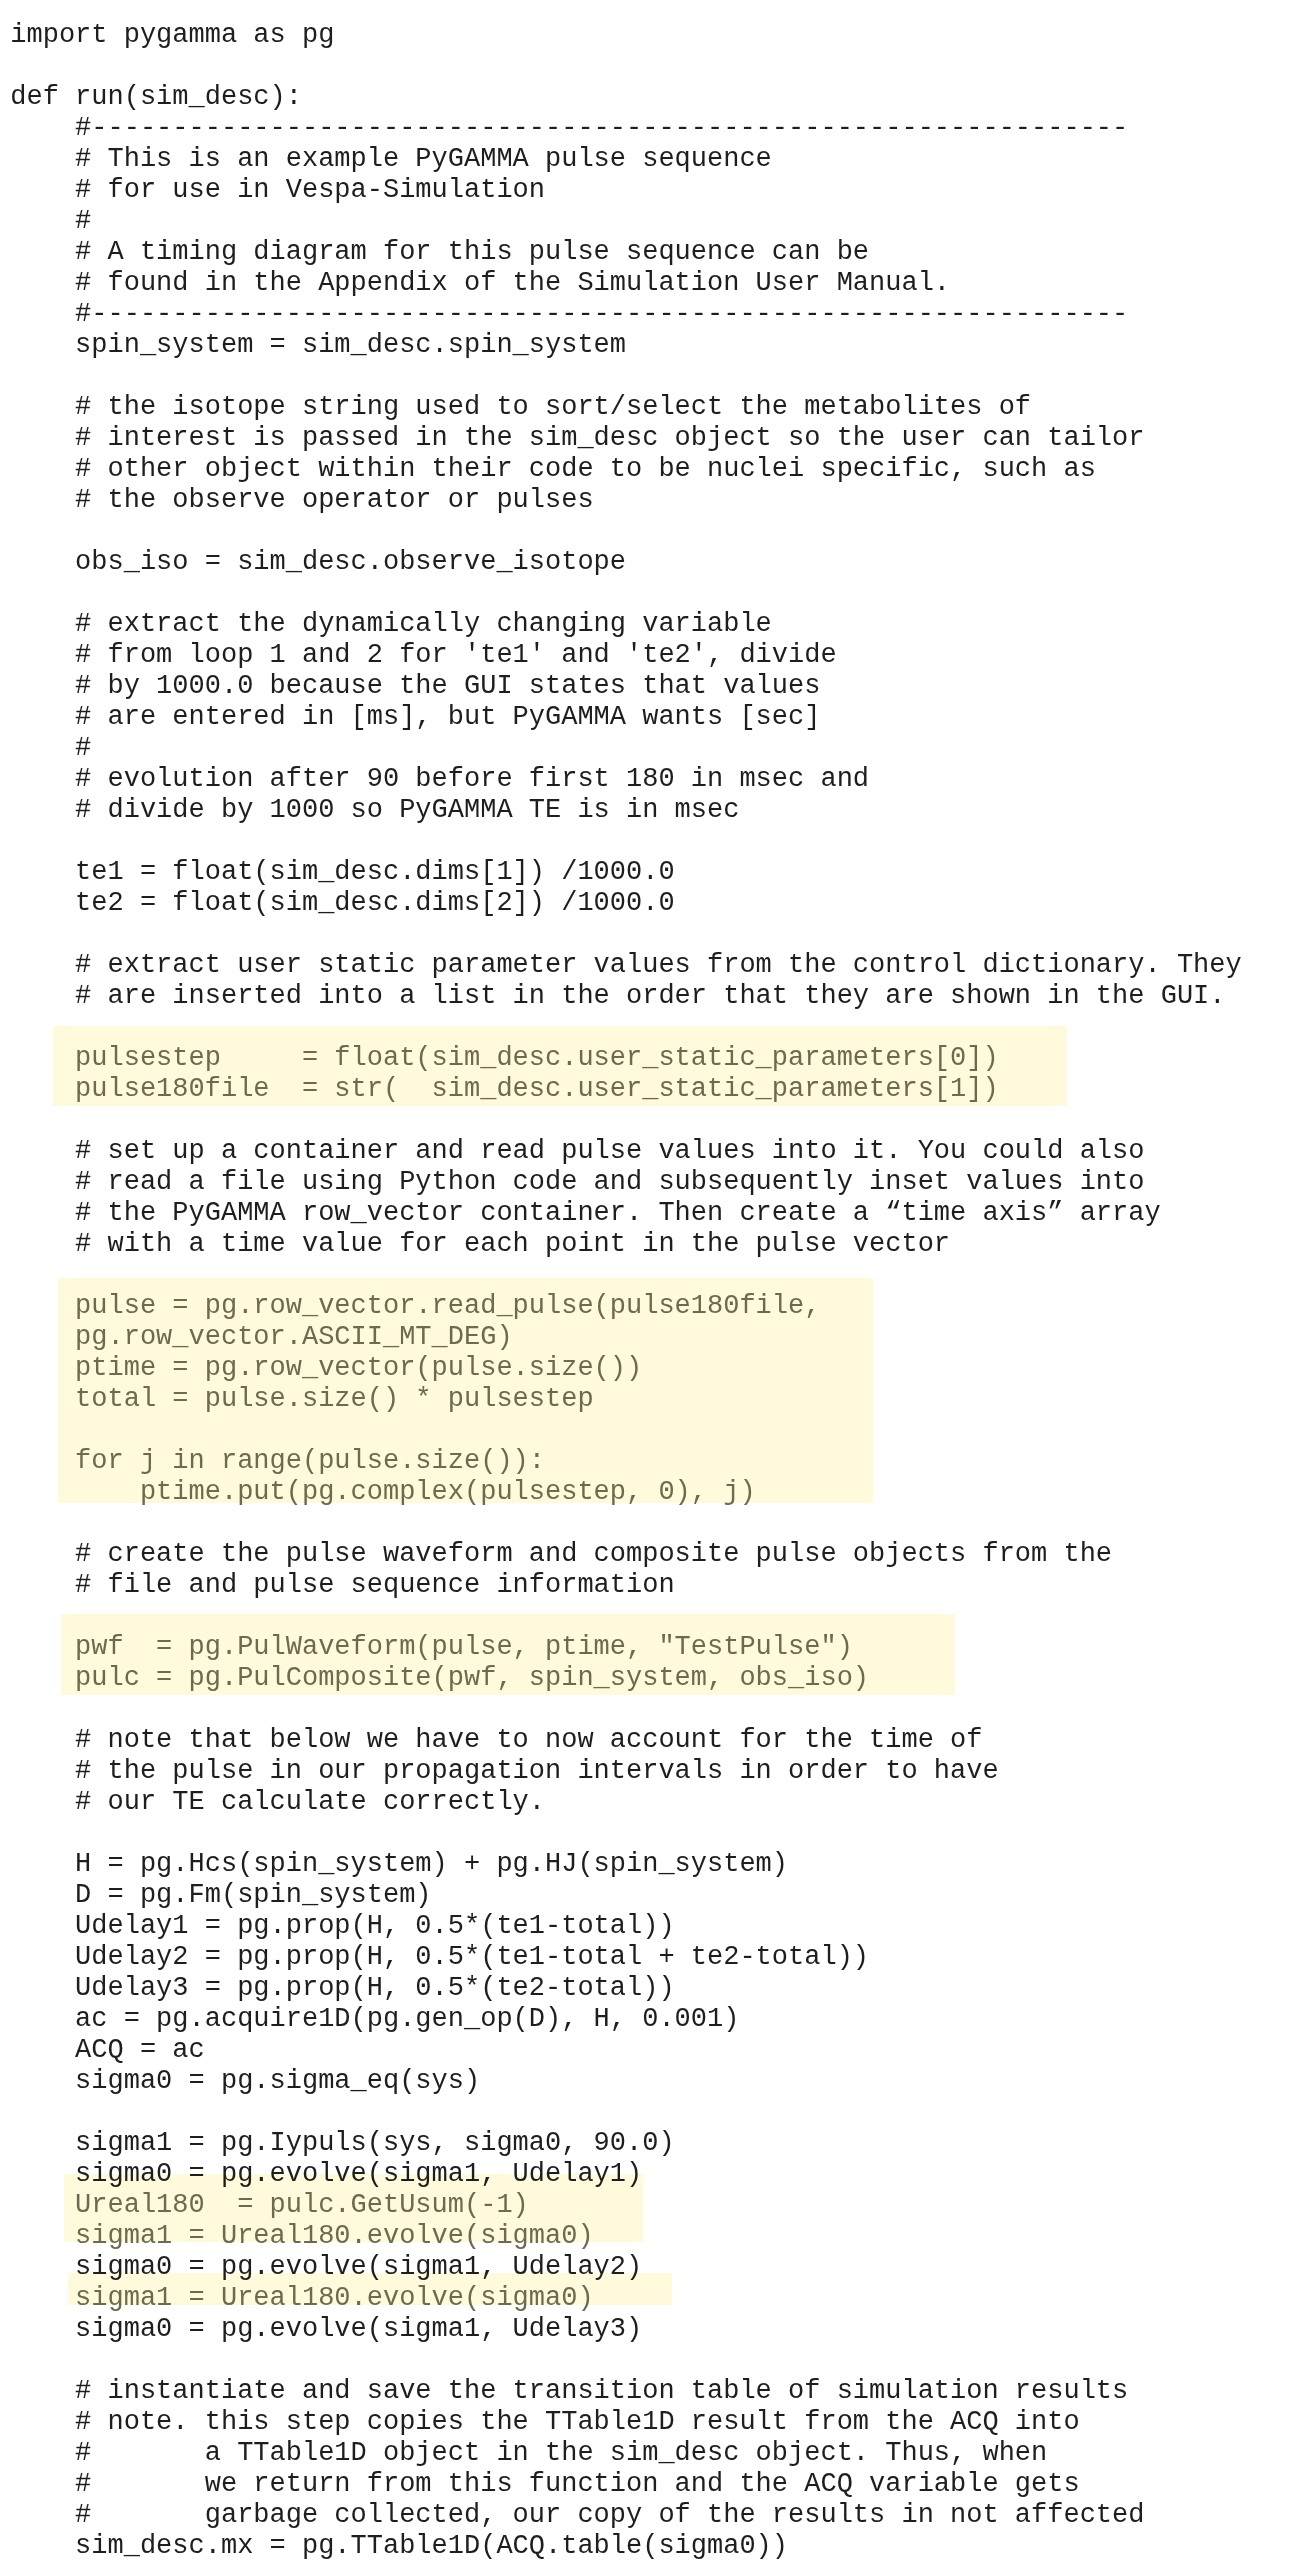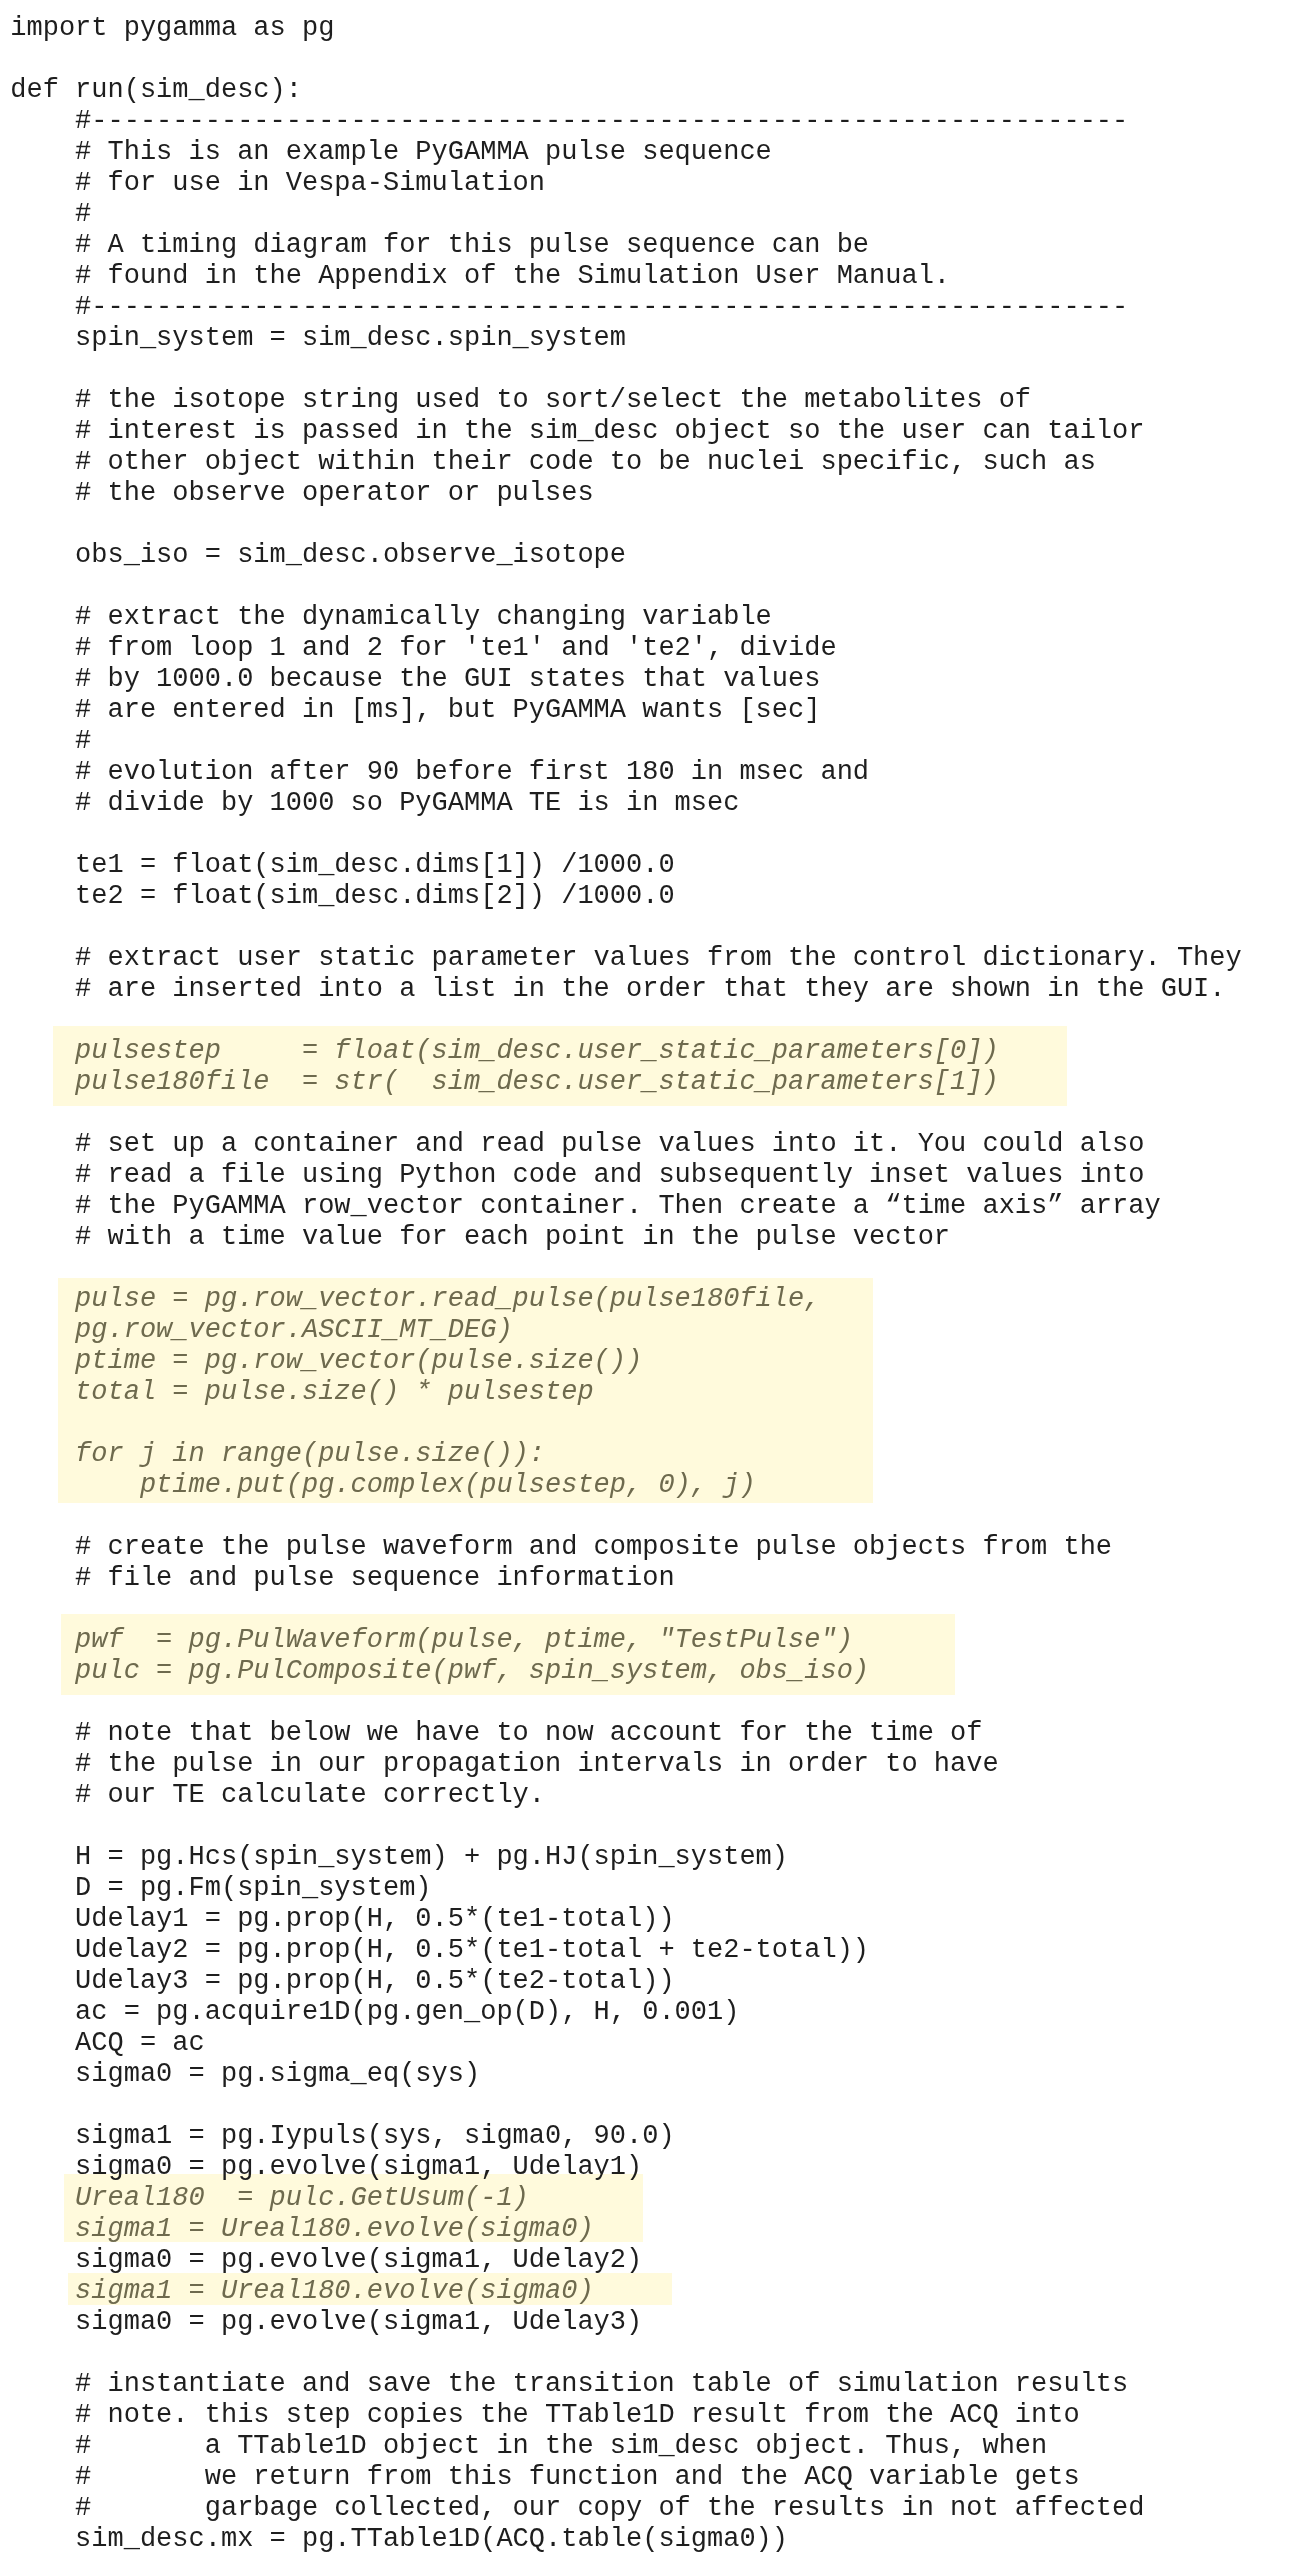--- a/index.html
+++ b/index.html
@@ -9,35 +9,34 @@
   }
   body {
     width: 1294px;
     height: 2576px;
     position: relative;
     overflow: hidden;
   }
   .code {
     position: absolute;
     left: 10.3px;
-    top: 13px;
+    top: 20px;
     font-family: "Liberation Mono", "DejaVu Sans Mono", monospace;
     font-size: 27px;
     line-height: 31px;
     color: #1e1e1e;
     white-space: pre;
     z-index: 2;
   }
   .line {
     display: block;
     height: 31px;
   }
   .line.hl {
     color: #6e6a4e;
-    font-style: italic;
   }
   .hlbox {
     position: absolute;
     background: #fffadc;
     z-index: 1;
   }
 </style>
 </head>
 <body>
 

